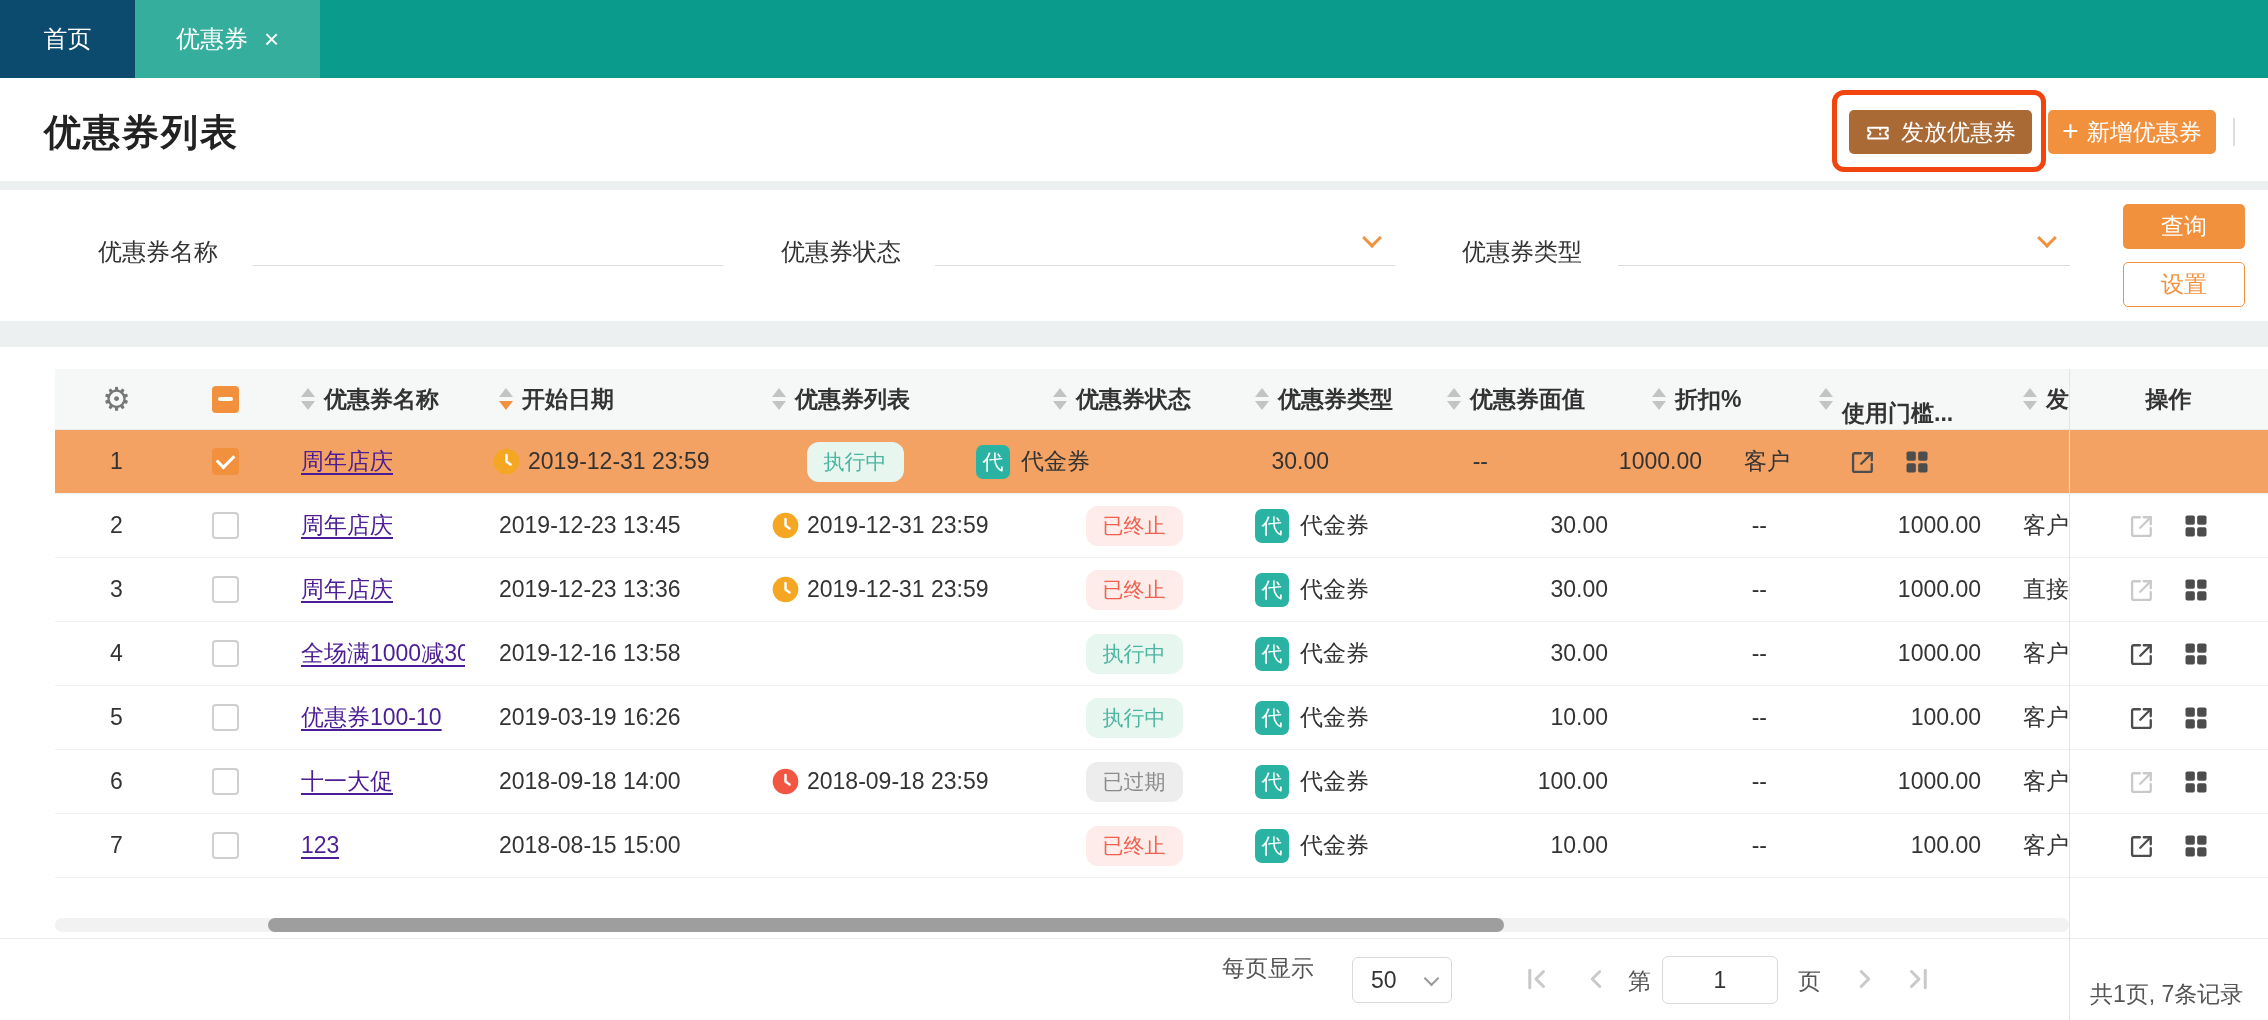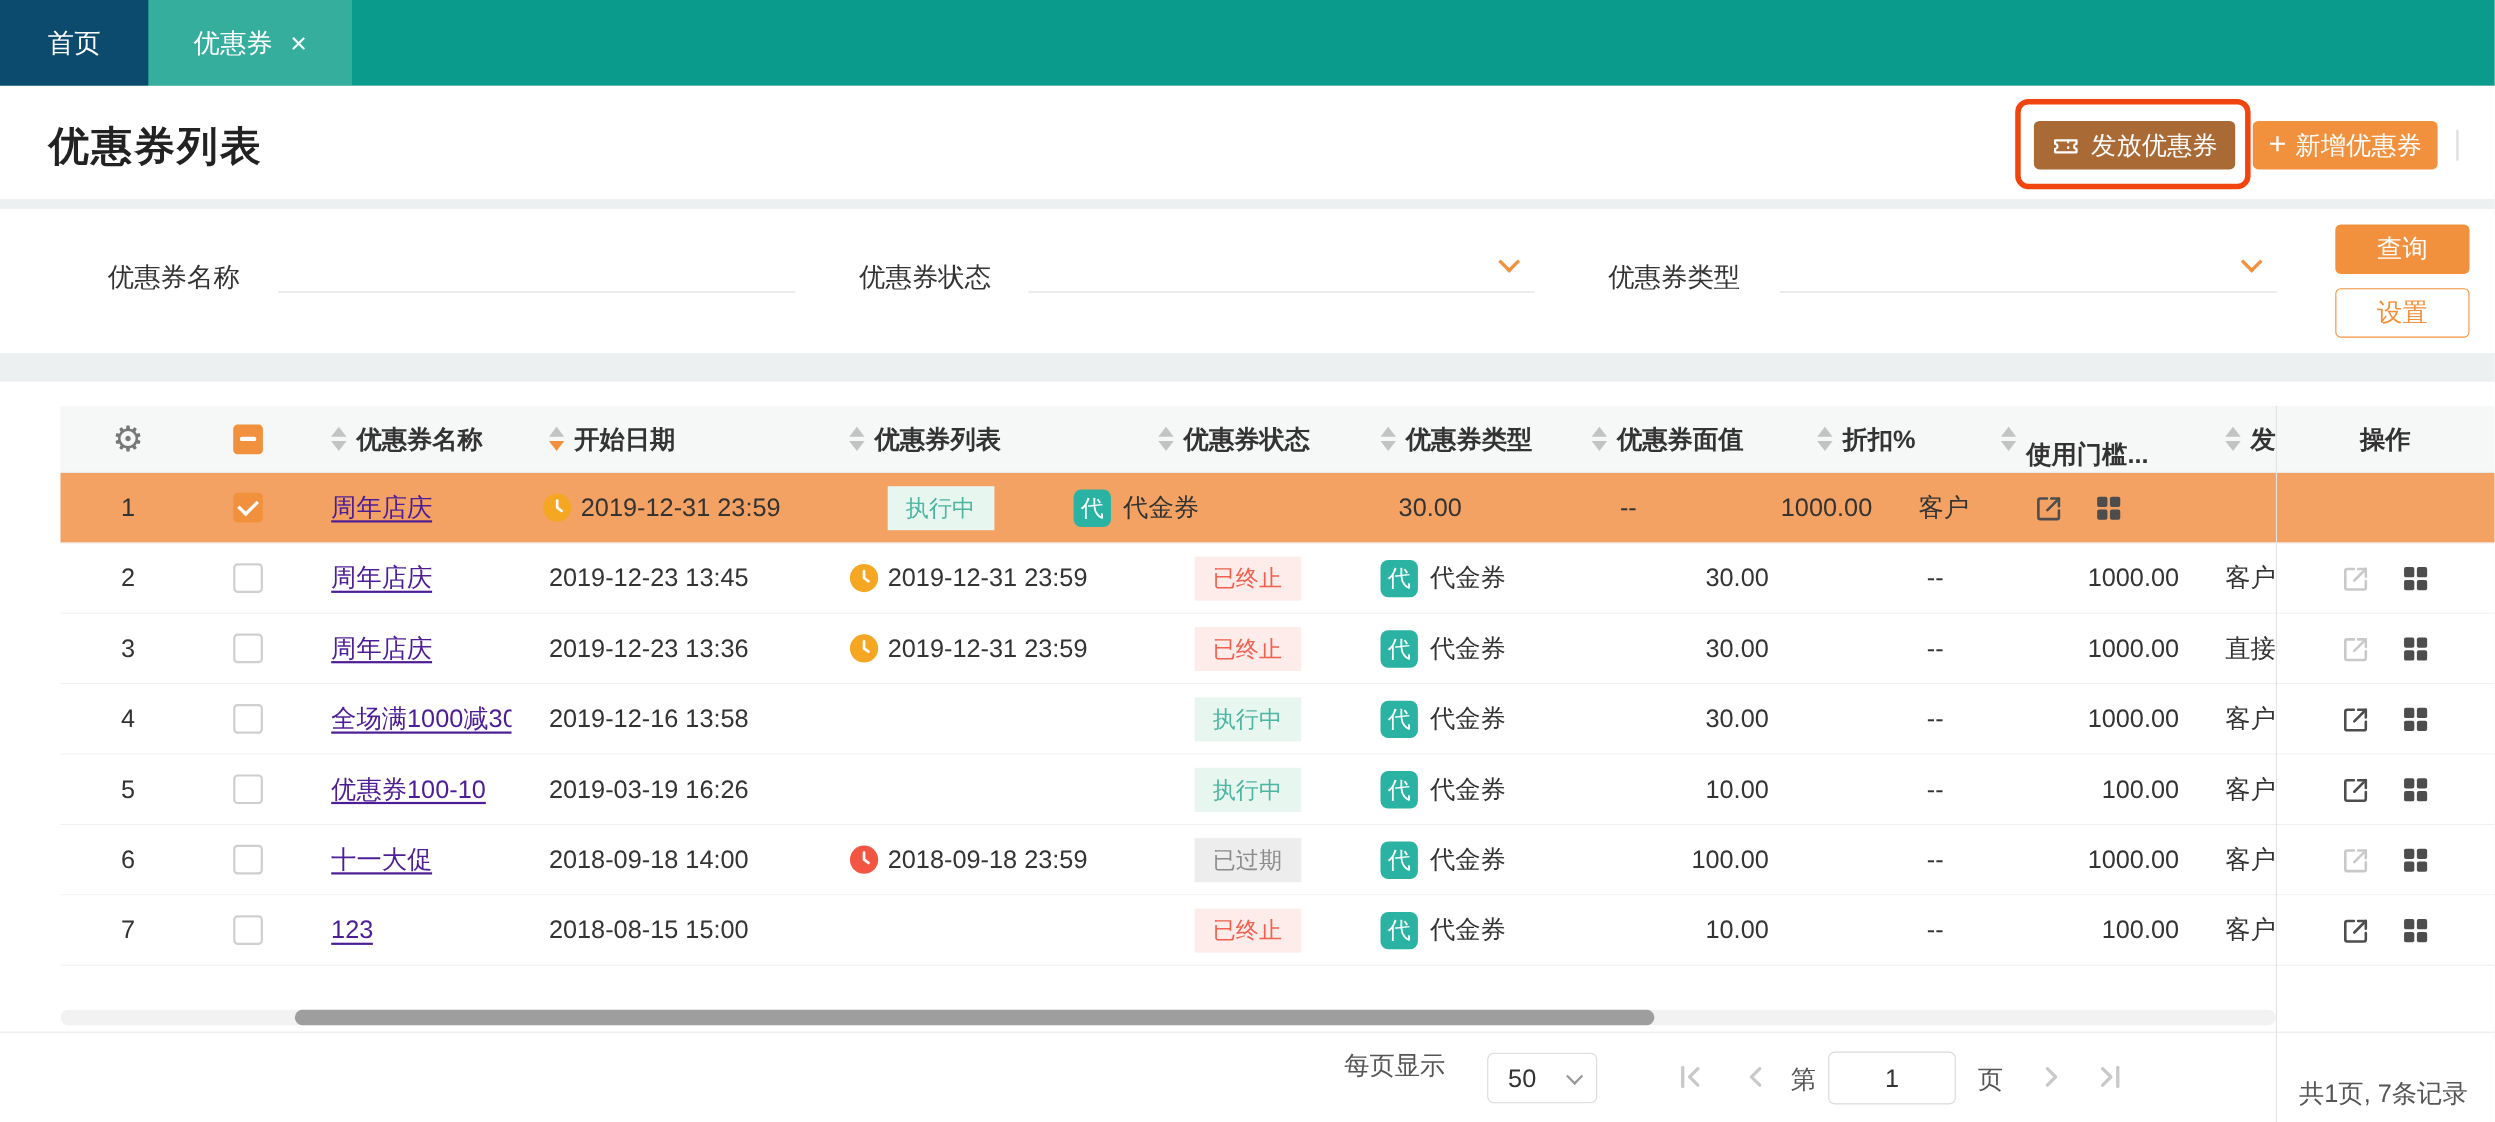--- a/index.html
+++ b/index.html
@@ -66,21 +66,21 @@
   .tri-down{border-top:9px solid #c3c3c3}
   .tri-down.on{border-top-color:#f2913d}
   .gear{font-size:32px;color:#777;line-height:1;cursor:pointer}
 
   .cb{display:inline-flex;align-items:center;justify-content:center;width:27px;height:27px;border:2px solid #cfcfcf;border-radius:4px;background:#fff;cursor:pointer}
   .cb.checked,.cb.indet{background:#f2913d;border-color:#f2913d}
   .cb.checked::after{content:'';width:8px;height:14px;border-right:3px solid #fff;border-bottom:3px solid #fff;transform:rotate(45deg);margin-top:-4px}
   .cb.indet::after{content:'';width:15px;height:4px;background:#fff;border-radius:2px}
 
   .namelink{color:#4c1d95;text-decoration:underline;text-underline-offset:4px;cursor:pointer;overflow:hidden;white-space:nowrap}
-  .badge{display:inline-flex;align-items:center;justify-content:center;height:40px;padding:0 17px;border-radius:0;font-size:21px}
+  .badge{display:inline-flex;align-items:center;justify-content:center;height:40px;padding:0 17px;border-radius:12px;font-size:21px}
   .badge-active{background:#e8f6f0;color:#4db6a2}
   .badge-terminated{background:#fdecea;color:#f0614f}
   .badge-expired{background:#ededed;color:#8c8c8c}
   .typeicon{display:inline-flex;align-items:center;justify-content:center;width:34px;height:34px;border-radius:7px;background:#2ab3a3;color:#fff;font-size:21px;margin-right:11px;flex:none}
   .endicon{display:inline-flex;margin-right:8px;flex:none}
   .opbtn{display:inline-flex;color:#4d4d4d;cursor:pointer}
   .opbtn.disabled{color:#c9c9c9}
 
   .hscroll{position:absolute;left:55px;top:571px;width:2014px;height:14px;background:#f2f2f2;border-radius:7px}
   .hthumb{position:absolute;left:213px;top:0;width:1236px;height:14px;background:#9e9e9e;border-radius:7px;cursor:grab}

